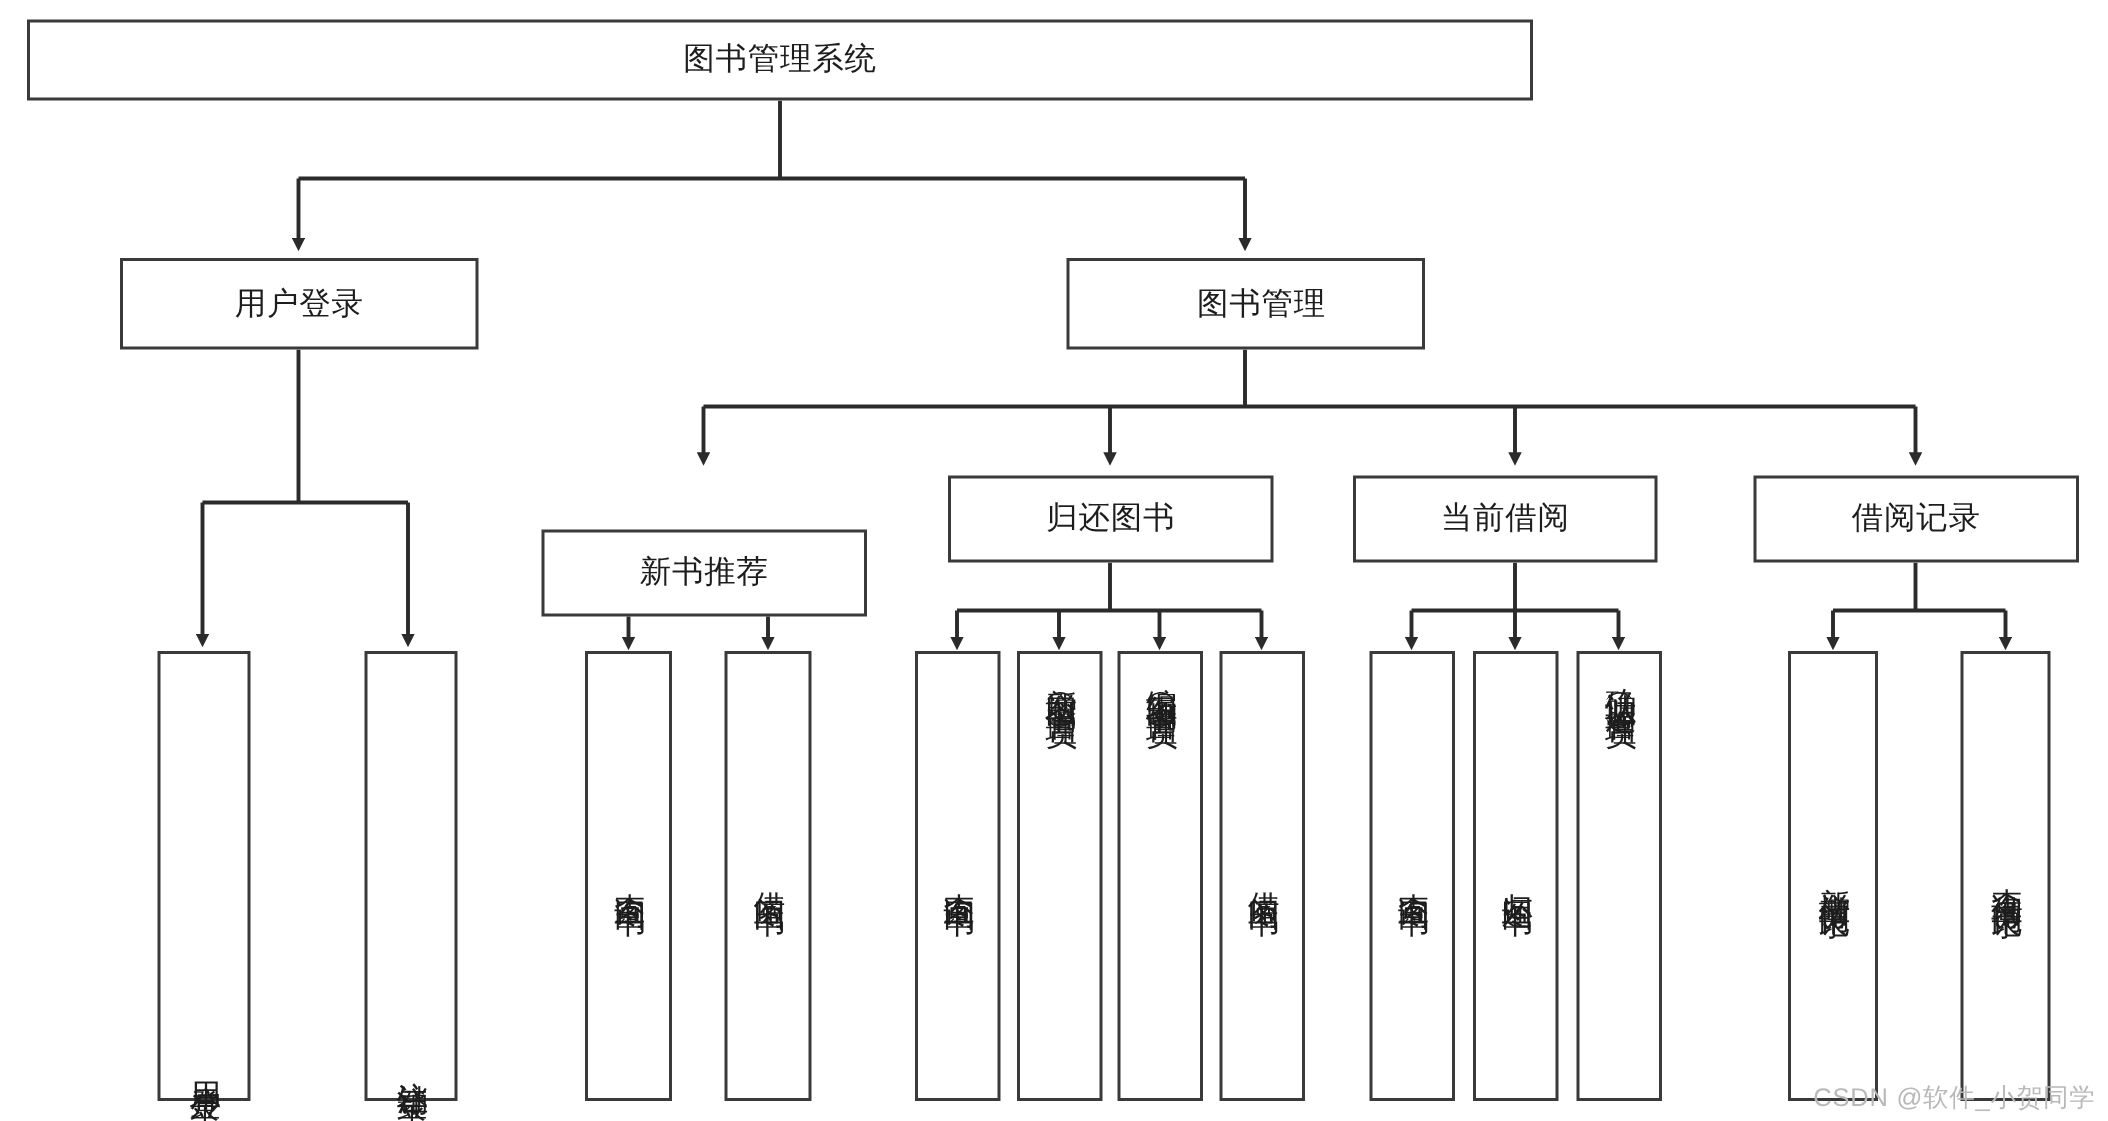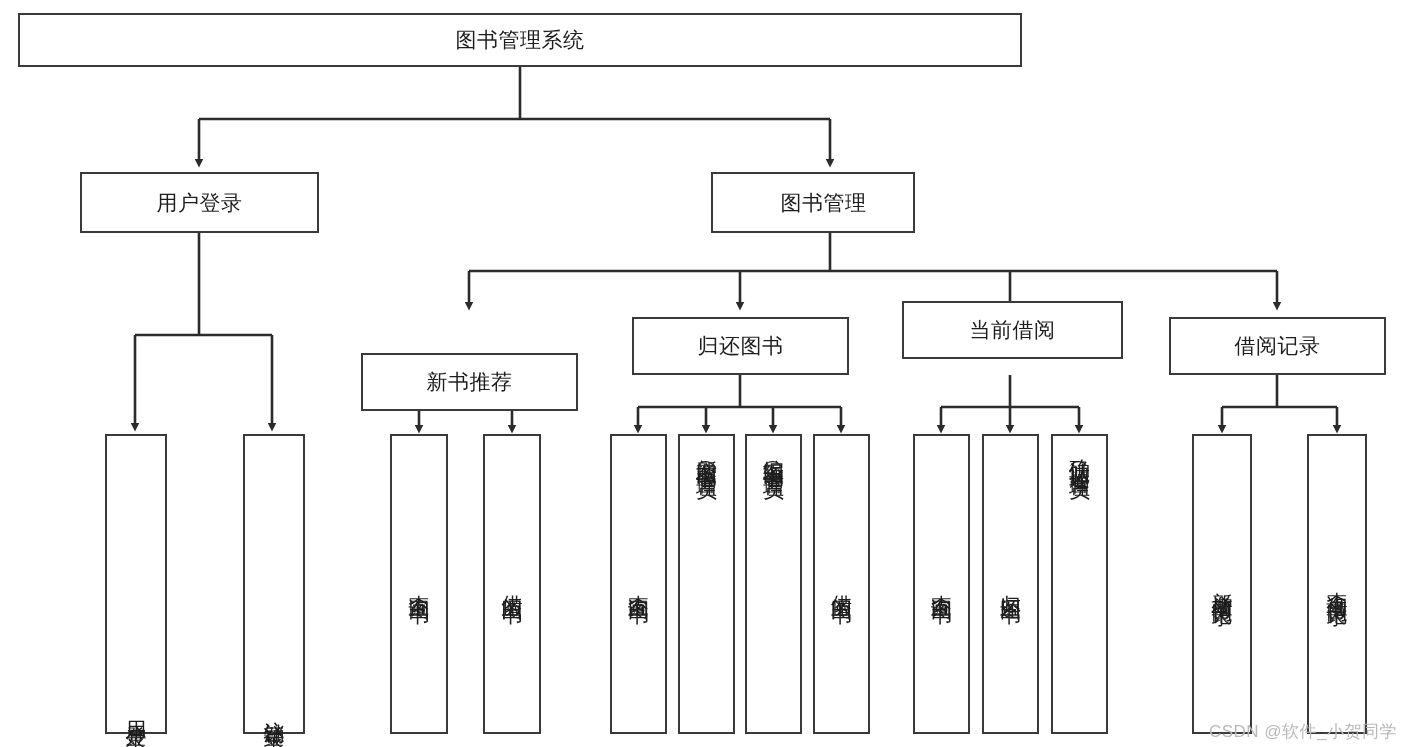--- a/index.html
+++ b/index.html
@@ -128,31 +128,31 @@
     </g>
   </svg>
 
   <div class="node node-h" style="left:18px; top:13px; width:1004px; height:54px;">
     <span>图书管理系统</span>
   </div>
 
   <div class="node node-h" style="left:80px; top:172px; width:239px; height:61px;">
     <span>用户登录</span>
   </div>
-  <div class="node node-h" style="left:711px; top:172px; width:204px; height:61px;padding-left:21px;">
+  <div class="node node-h" style="left:711px; top:172px; width:239px; height:61px;padding-left:21px;">
     <span>图书管理</span>
   </div>
 
   <div class="node node-h" style="left:361px; top:317px; width:217px; height:58px;margin-top:36px;">
     <span>新书推荐</span>
   </div>
   <div class="node node-h" style="left:632px; top:317px; width:217px; height:58px;">
     <span>归还图书</span>
   </div>
-  <div class="node node-h" style="left:902px; top:301px; width:221px; height:58px;">
+  <div class="node node-h" style="left:902px; top:317px; width:203px; height:58px;">
     <span>当前借阅</span>
   </div>
   <div class="node node-h" style="left:1169px; top:317px; width:217px; height:58px;">
     <span>借阅记录</span>
   </div>
 
   <div class="node node-v anchor-bottom" style="left:105px; top:434px; width:62px; height:300px;">
     <span>用户登录</span>
   </div>
   <div class="node node-v anchor-bottom" style="left:243px; top:434px; width:62px; height:300px;">

